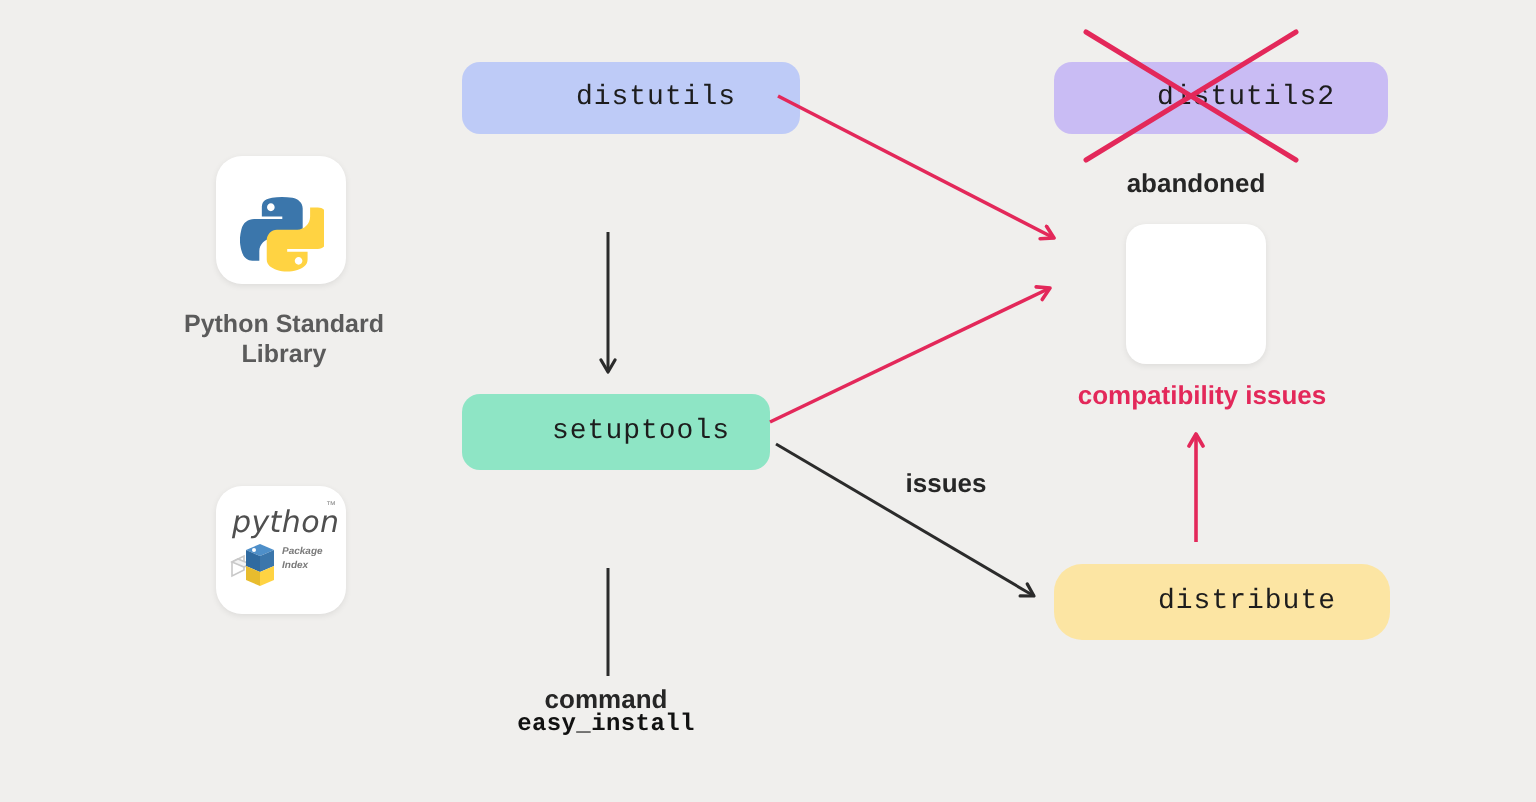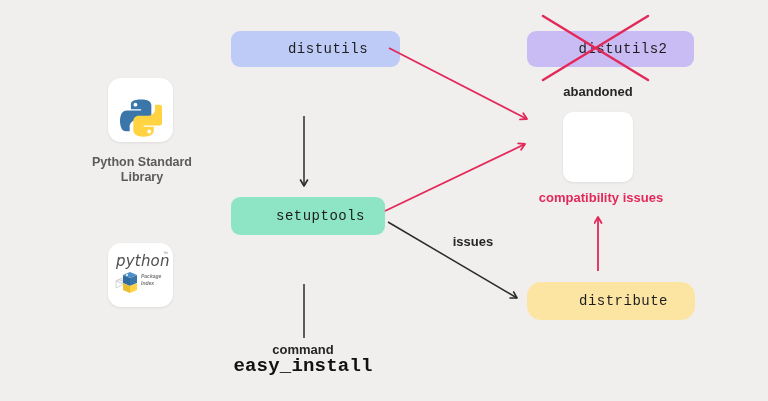--- a/index.html
+++ b/index.html
@@ -48,21 +48,21 @@
   #node-distutils2{left:527px;top:31px;width:142px;height:36px;}
   #node-setuptools{left:231px;top:197px;width:129px;height:38px;}
   #node-distribute{left:527px;top:282px;width:143px;height:38px;border-radius:14px;}
   
   #note-missing   {left:243px;top:79px; width:120px;}
   #note-abandoned {left:538px;top:84px; width:120px;}
   #note-compat    {left:520px;top:190px;width:162px;}
   #note-slowdev   {left:233px;top:245px;width:140px;}
   #note-command   {left:243px;top:342px;width:120px;}
   #note-easyinstall{left:213px;top:355px;width:180px;
-    font-family:"Liberation Mono", monospace;font-size:19px;font-weight:700;
+    font-family:"Liberation Mono", monospace;font-size:12px;font-weight:700;
     letter-spacing:.2px;color:#111;}
   #note-forked    {left:423px;top:234px;width:100px;}
   #label-psl      {left:72px; top:155px;width:140px;}
   #label-ext      {left:71px; top:318px;width:140px;}
   
   #card-python{left:108px;top:78px; width:65px;height:64px;}
   #card-pypi  {left:108px;top:243px;width:65px;height:64px;padding:0;}
   #card-compat{left:563px;top:112px;width:70px;height:70px;border-radius:10px;}
   
   .pypi-inner{width:100%;height:100%;position:relative;}

